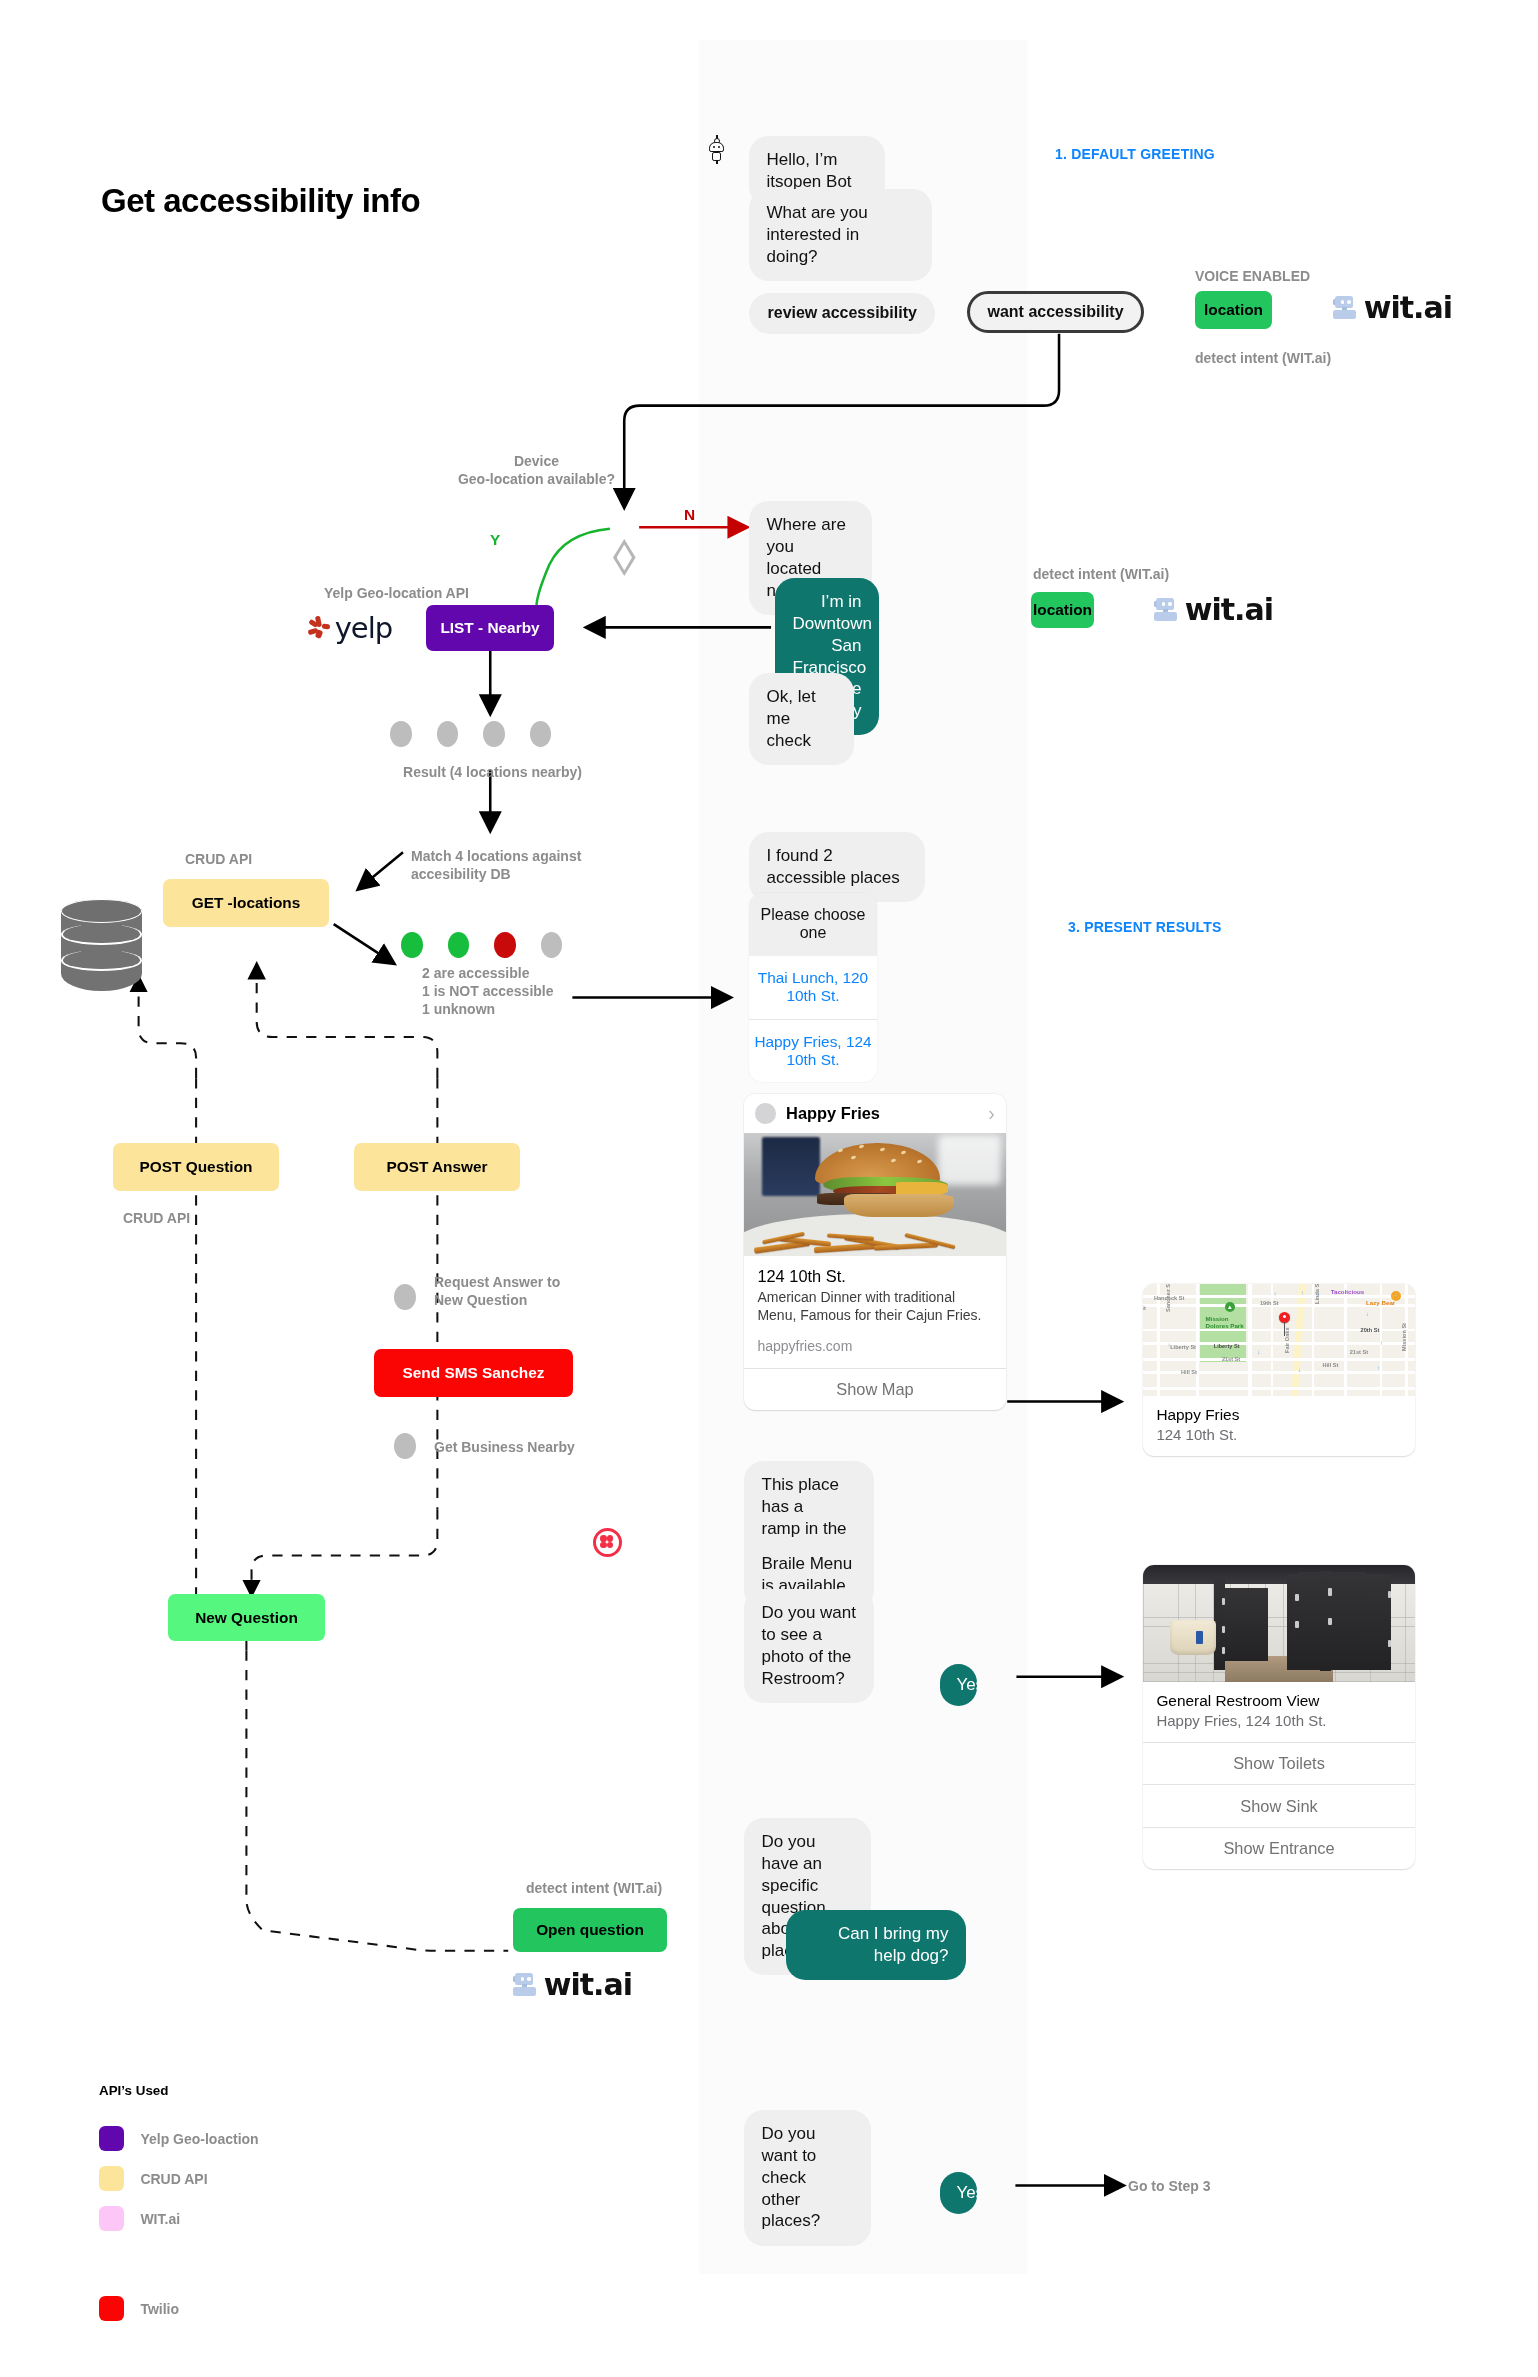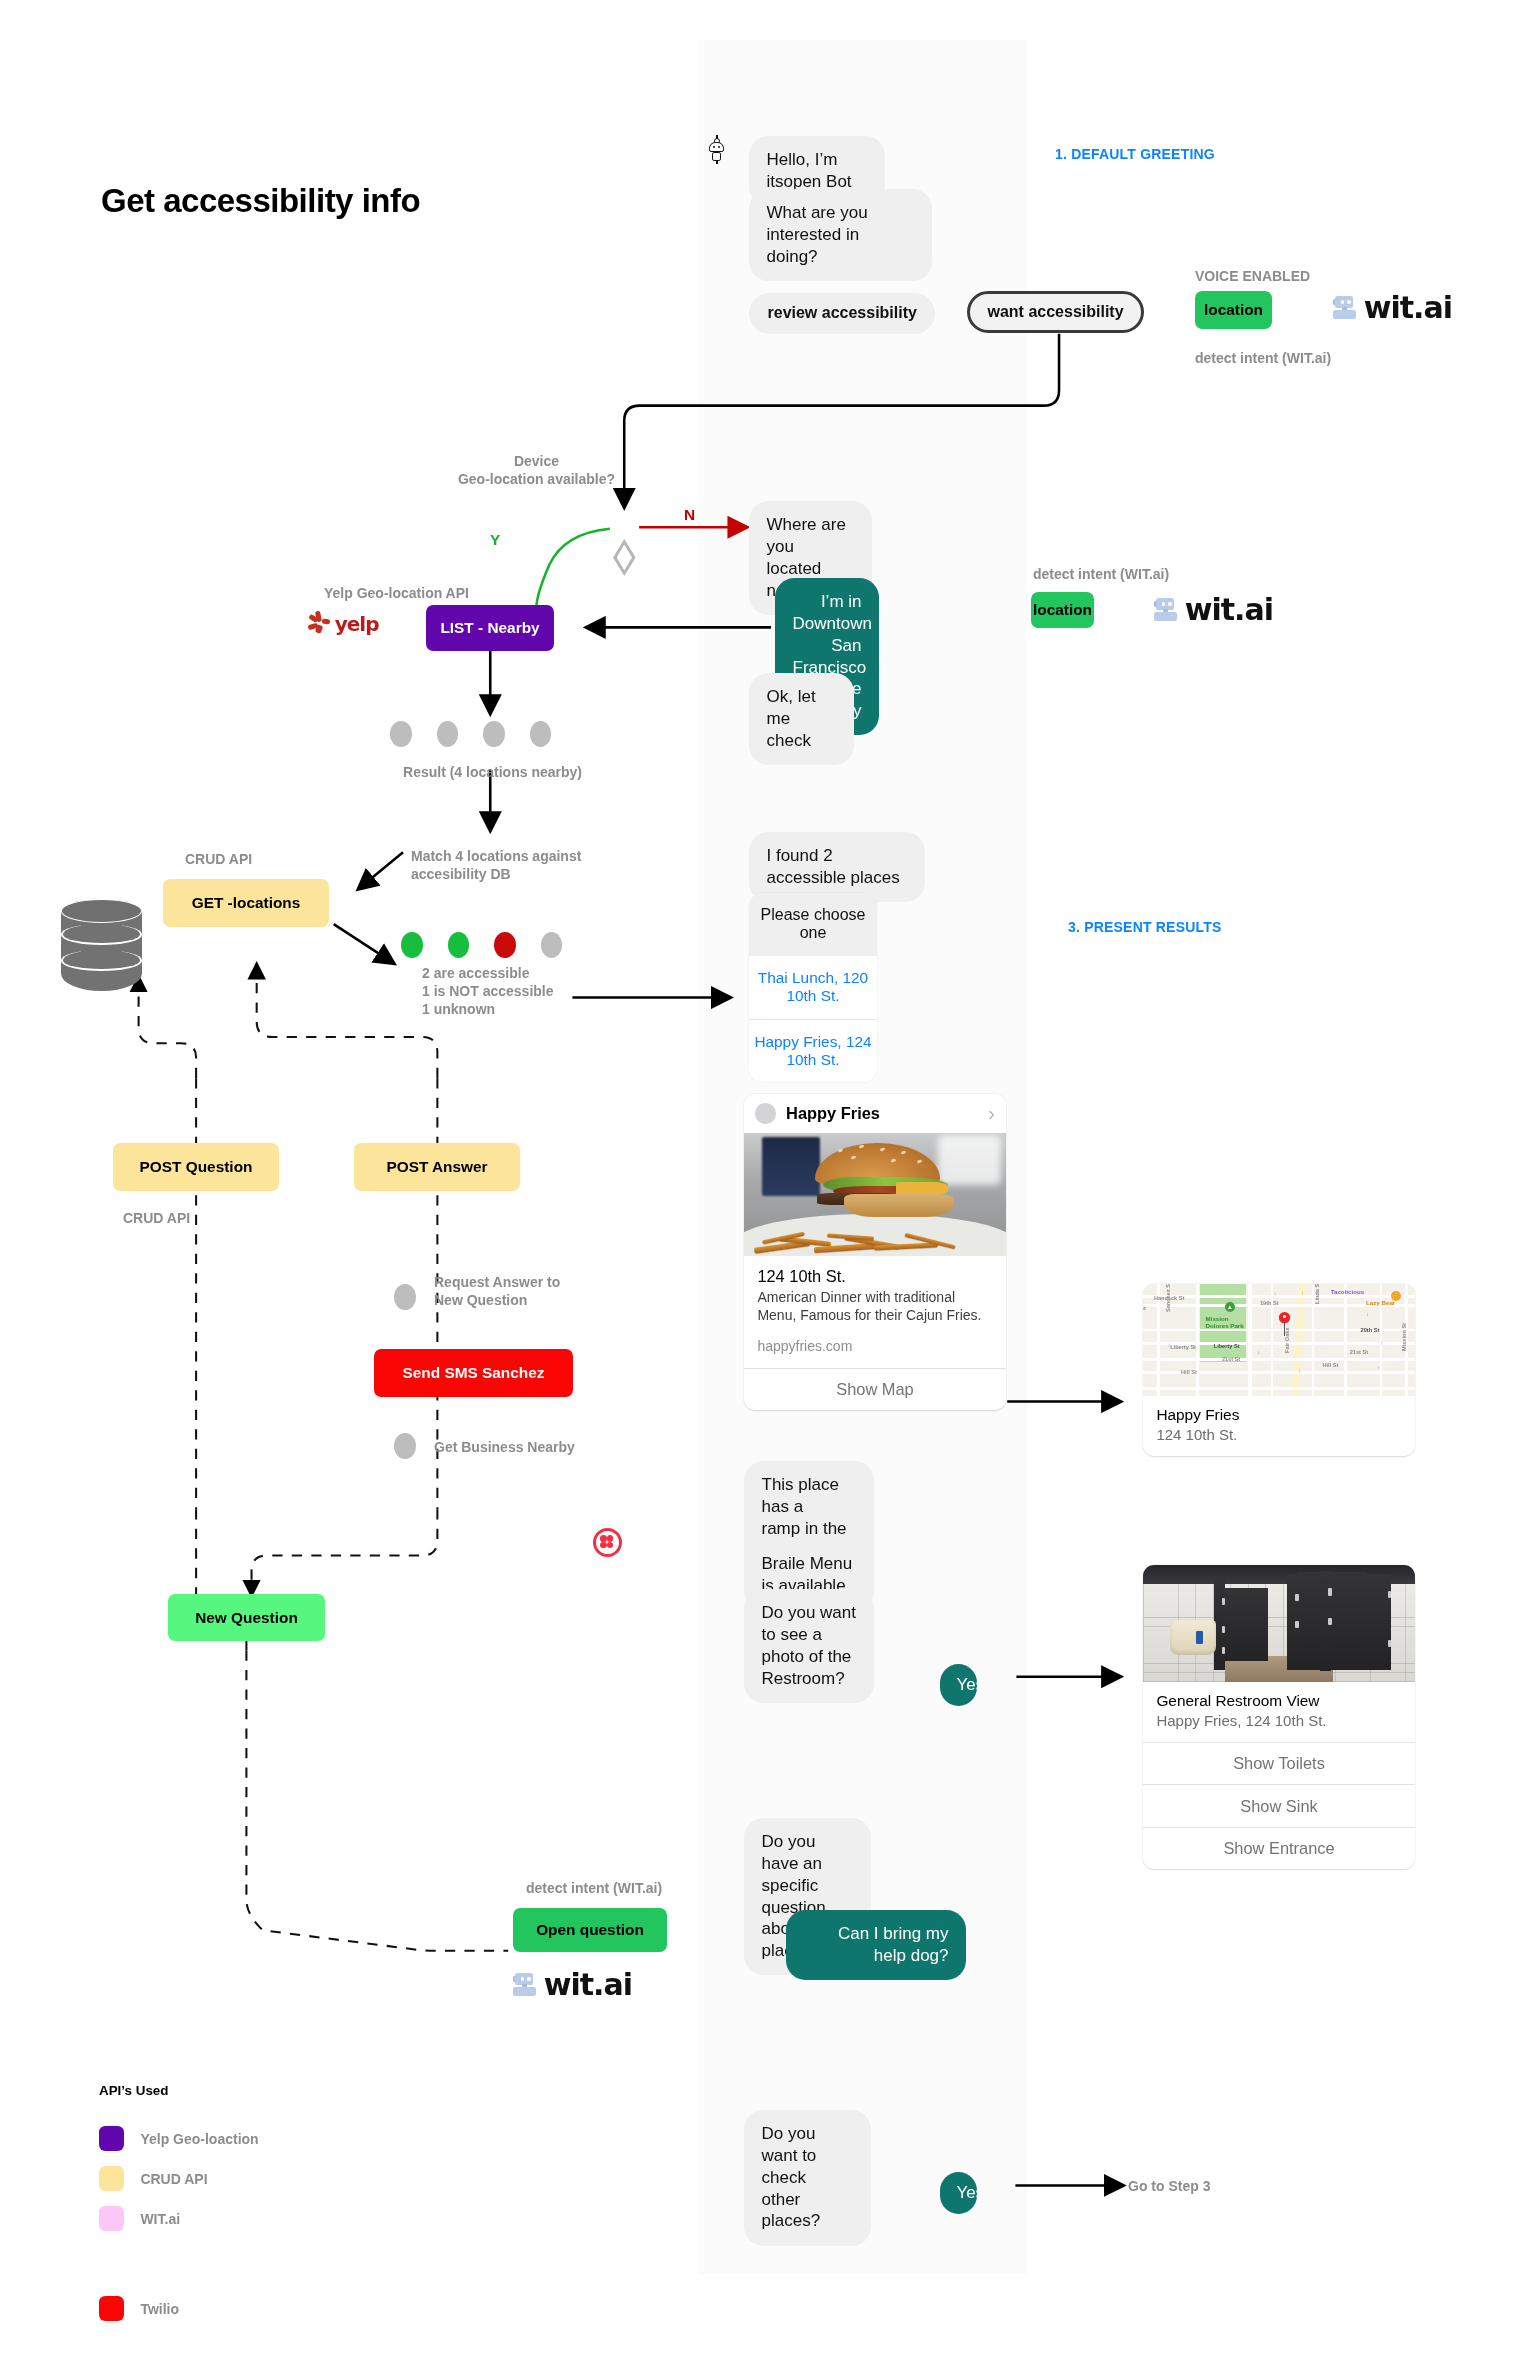--- a/index.html
+++ b/index.html
@@ -94,21 +94,21 @@
   .robot .neck{ position:absolute; left:8.7px; top:10.8px; width:5.1px; height:3.1px; background:#a8bedf;}
   .robot .body{ position:absolute; left:0px; top:13.4px; width:22.6px; height:9.2px;
      background:#b9cdeb; border-radius:2.1px;}
 
   
   .yelplogo { display:flex; align-items:center; gap:3.1px; }
   .yelplogo .burst { width:23.6px; height:25px; position:relative; }
   .yelplogo .burst i {
     position:absolute; background:#c4321f; display:block;
   }
-  .yelplogo .word { font-size:20px; font-weight:700; color:#b91c1c; letter-spacing:-1px;
+  .yelplogo .word { font-size:29px; font-weight:400; color:#0f172a; letter-spacing:-1px;
      font-family:"DejaVu Sans", sans-serif; }
 
   
   .twiliologo {
     width:29px; height:29px; border-radius:50%;
     border:3.6px solid #f22f46; position:relative; background:#fff;
   }
   .twiliologo i { position:absolute; width:6.7px; height:6.7px; border-radius:50%; background:#f22f46; }
   .twiliologo i:nth-child(1){ left:4.1px;  top:4.1px; }
   .twiliologo i:nth-child(2){ left:10.8px; top:4.1px; }

